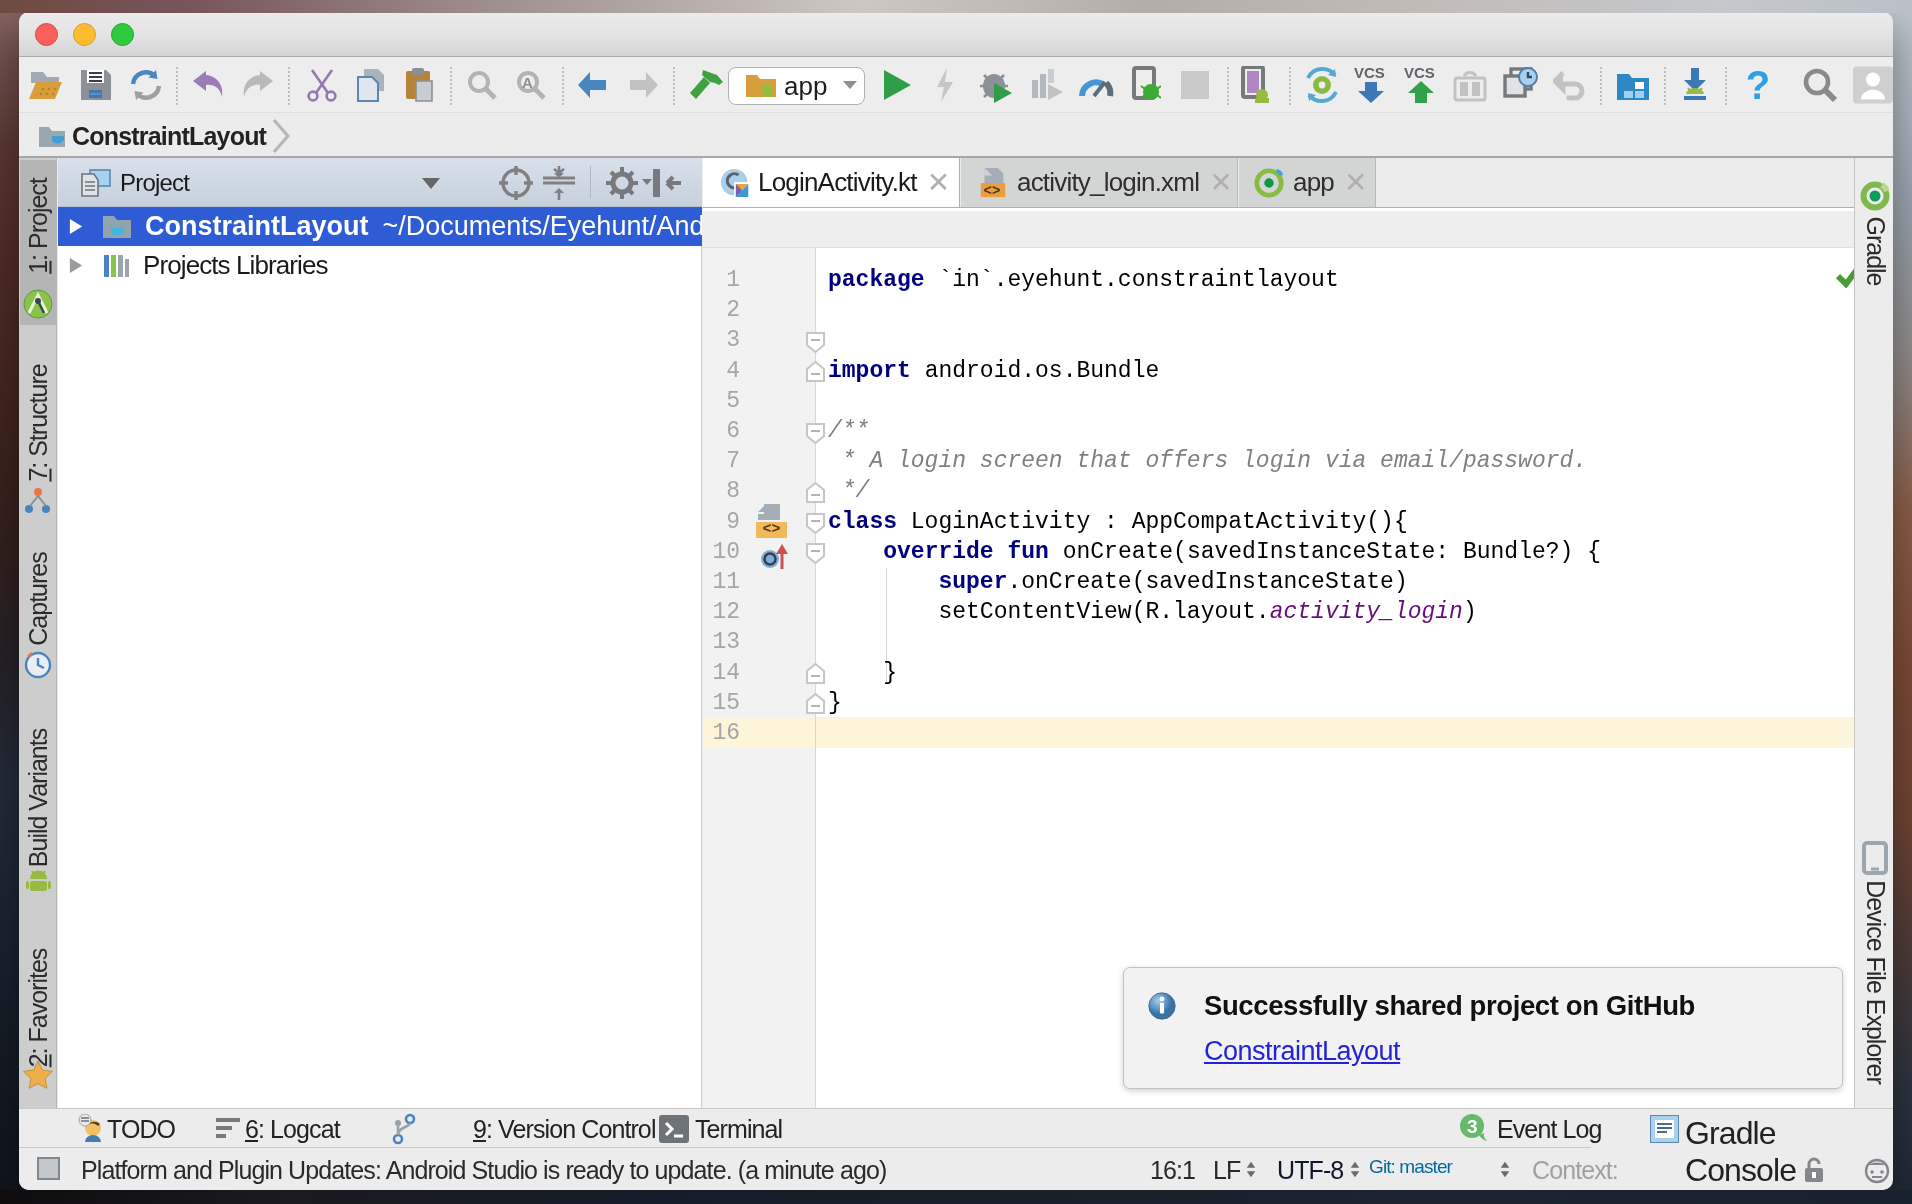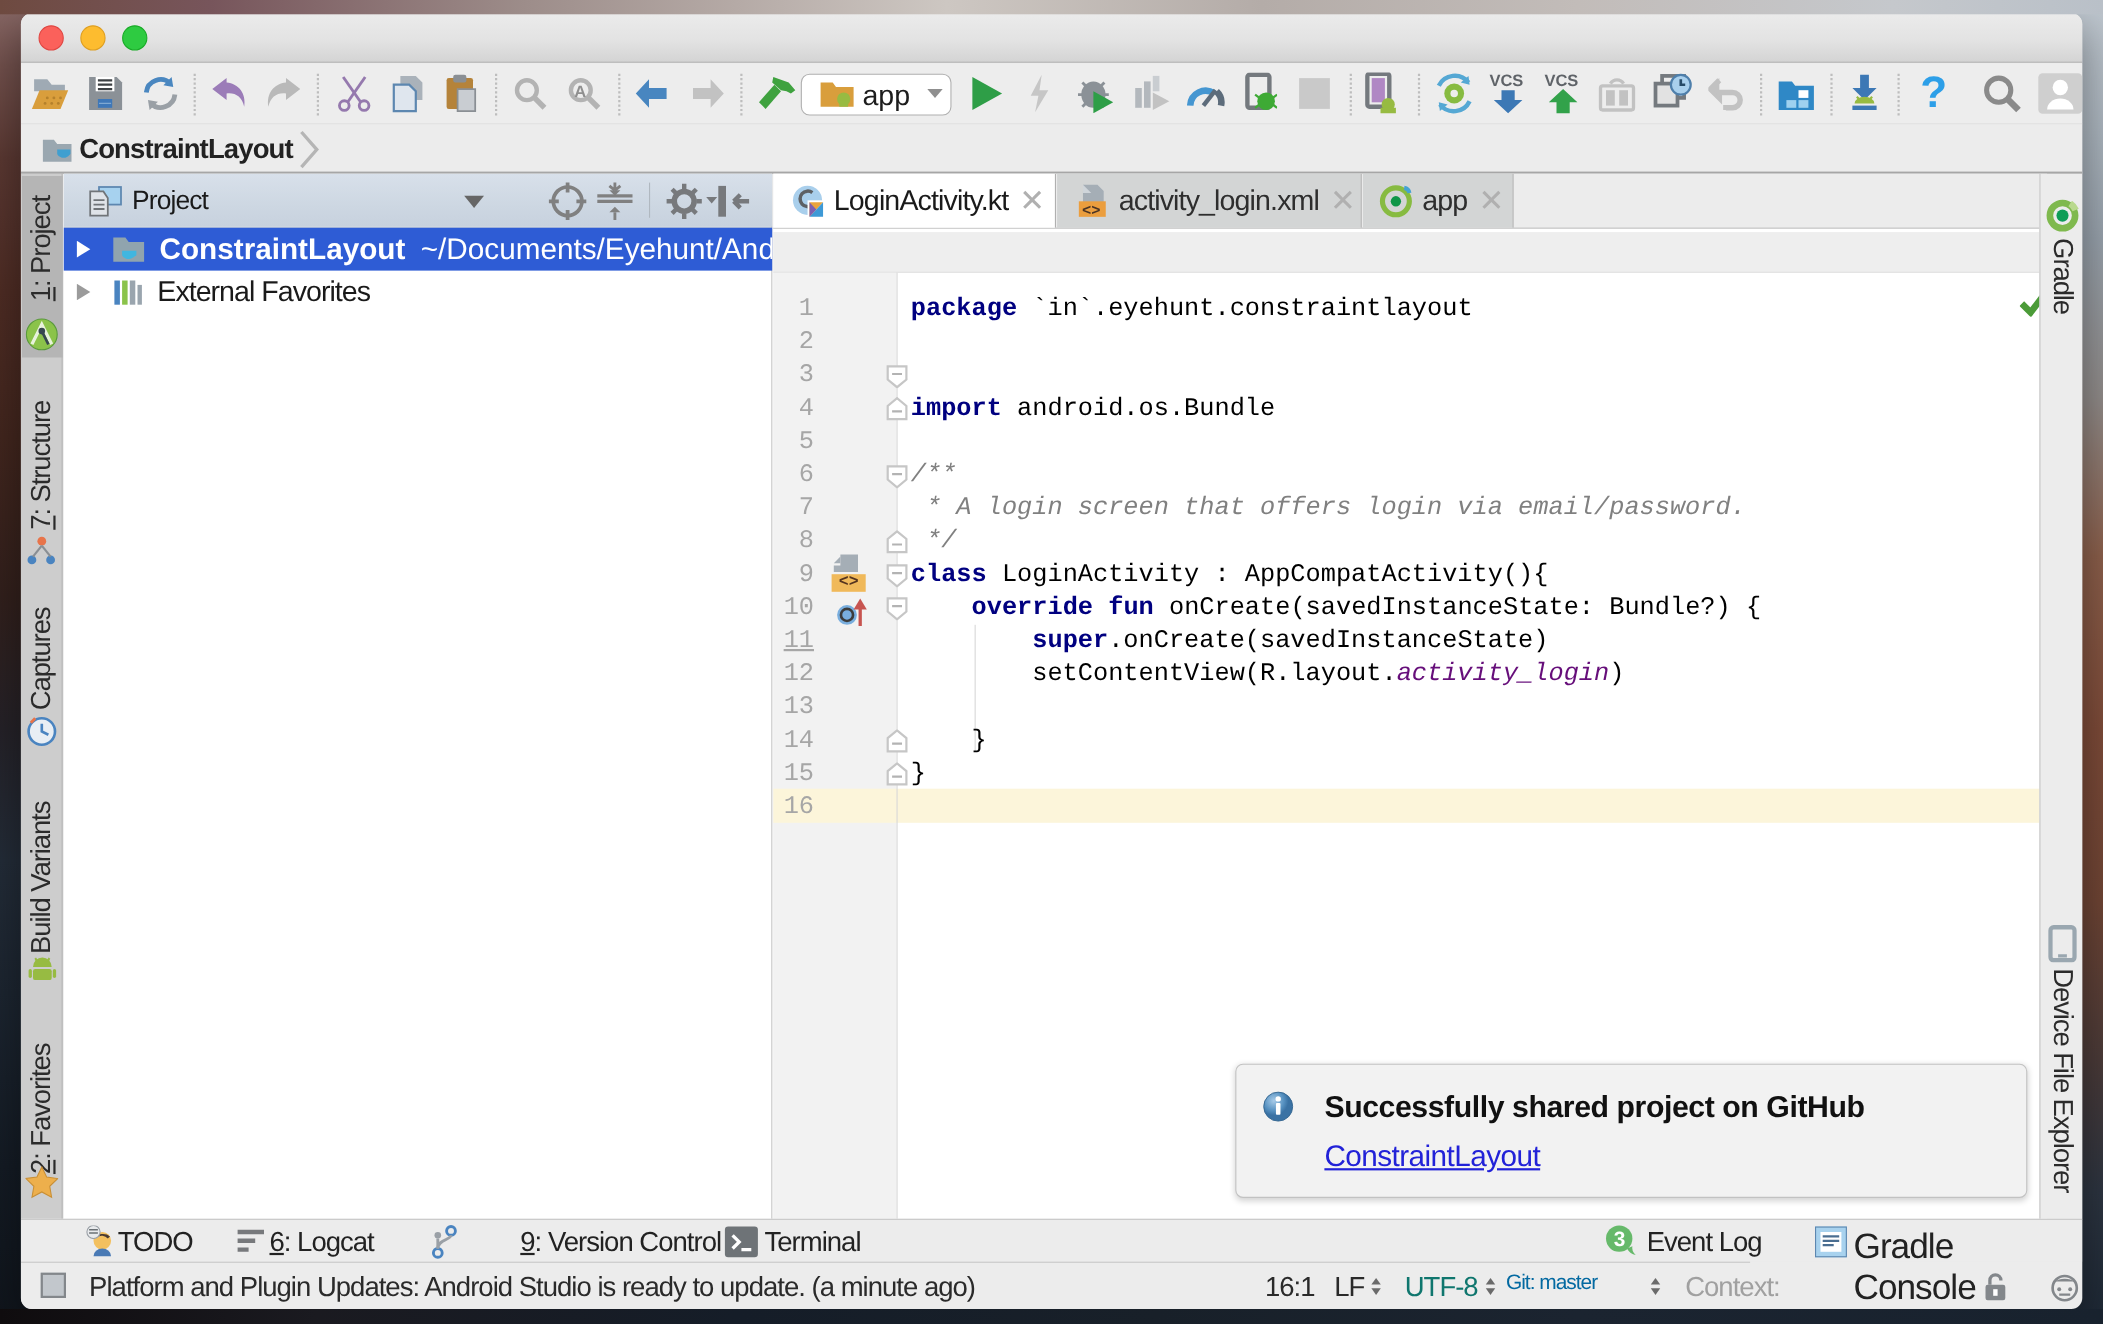--- a/index.html
+++ b/index.html
@@ -433,21 +433,21 @@
   <div class="abs trow" style="top:234px;">
     <svg style="margin-left:10px;" width="16" height="19" viewBox="0 0 17 20">
         <path d="M2 2 l13 8 -13 8 z" fill="#9b9b9b"></path>
       </svg>
     <svg style="margin-left:17px;" width="30" height="30" viewBox="0 0 30 30">
       <rect x="3" y="4" width="5" height="22" fill="#4a84c0"></rect>
       <rect x="10" y="4" width="5" height="22" fill="#8bc34a"></rect>
       <rect x="17" y="4" width="5" height="22" fill="#9aa5ae"></rect>
       <rect x="24" y="8" width="4" height="18" fill="#9aa5ae"></rect>
     </svg>
-    <span class="txt" style="margin-left:12px; color:#1a1a1a; font-size:26px; letter-spacing:-0.9px;">External Favorites</span>
+    <span class="txt" style="margin-left:12px; color:#1a1a1a; font-size:26px; letter-spacing:-0.9px;">Projects Libraries</span>
   </div>
   <div class="abs" id="editor"></div>
   <div class="abs" id="tabbar">
     <div class="tab" style="left:0; width:257px; background:#fff; border-right:1px solid #b0b0b0;">
       <svg style="margin-left:17px;" width="30" height="30" viewBox="0 0 34 34">
         <circle cx="16" cy="16" r="15" fill="#a9cfec"></circle>
         <path d="M21 8 a8 8 0 1 0 0 13" fill="none" stroke="#5d6165" stroke-width="3.6"></path>
         <rect x="16" y="16" width="18" height="18" fill="#fff"></rect>
         <path d="M18 18 h14 l-14 15 z" fill="#e8a33d"></path>
         <path d="M18 33 l14 -15 v15 z" fill="#3d99d6"></path>
@@ -484,21 +484,21 @@
   <div class="lnum" style="left:668px; top:255px;">1</div>
   <div class="lnum" style="left:668px; top:285px;">2</div>
   <div class="lnum" style="left:668px; top:315px;">3</div>
   <div class="lnum" style="left:668px; top:346px;">4</div>
   <div class="lnum" style="left:668px; top:376px;">5</div>
   <div class="lnum" style="left:668px; top:406px;">6</div>
   <div class="lnum" style="left:668px; top:436px;">7</div>
   <div class="lnum" style="left:668px; top:466px;">8</div>
   <div class="lnum" style="left:668px; top:497px;">9</div>
   <div class="lnum" style="left:668px; top:527px;">10</div>
-  <div class="lnum" style="left:668px; top:557px;text-decoration:underline;">11</div>
+  <div class="lnum" style="left:668px; top:557px;">11</div>
   <div class="lnum" style="left:668px; top:587px;">12</div>
   <div class="lnum" style="left:668px; top:617px;">13</div>
   <div class="lnum" style="left:668px; top:648px;">14</div>
   <div class="lnum" style="left:668px; top:678px;">15</div>
   <div class="lnum" style="left:668px; top:708px;">16</div>
 
   <div class="abs" style="left:867px; top:556px; width:1px; height:115px; background:#d8d8d8;"></div>
 
   <div class="cline" style="top:255px;"><span class="kw">package</span> `in`.eyehunt.constraintlayout</div>
   <div class="cline" style="top:346px;"><span class="kw">import</span> android.os.Bundle</div>
@@ -646,21 +646,21 @@
   </div>
   <div class="abs" id="statusbar">
     <div class="abs" style="left:18px; top:9px; width:23px; height:23px; background:#c2c7cc; border:2px solid #83878b;"></div>
     <div class="abs" style="left:62px; top:8px; font-size:25px; letter-spacing:-0.9px; color:#2a2a2a;">Platform and Plugin Updates: Android Studio is ready to update. (a minute ago)</div>
     <div class="abs" style="left:1131px; top:8px; font-size:25px; letter-spacing:-0.9px; color:#2a2a2a;">16:1</div>
     <div class="abs" style="left:1194px; top:8px; font-size:25px; letter-spacing:-0.9px; color:#2a2a2a;">LF</div>
     <svg class="abs" style="left:1226px; top:12px;" width="12" height="19" viewBox="0 0 14 22">
         <path d="M7 2 l5 7 h-10 z" fill="#6a6a6a"></path>
         <path d="M7 20 l5 -7 h-10 z" fill="#6a6a6a"></path>
       </svg>
-    <div class="abs" style="left:1258px; top:8px; font-size:25px; letter-spacing:-0.9px; color:#0f766e;">UTF-8</div>
+    <div class="abs" style="left:1258px; top:8px; font-size:25px; letter-spacing:-0.9px; color:#0f172a;">UTF-8</div>
     <svg class="abs" style="left:1330px; top:12px;" width="12" height="19" viewBox="0 0 14 22">
         <path d="M7 2 l5 7 h-10 z" fill="#6a6a6a"></path>
         <path d="M7 20 l5 -7 h-10 z" fill="#6a6a6a"></path>
       </svg>
     <div class="abs" style="left:1350px; top:8px; font-size:19px; letter-spacing:-0.9px; color:#0369a1;">Git: master</div>
     <svg class="abs" style="left:1480px; top:12px;" width="12" height="19" viewBox="0 0 14 22">
         <path d="M7 2 l5 7 h-10 z" fill="#6a6a6a"></path>
         <path d="M7 20 l5 -7 h-10 z" fill="#6a6a6a"></path>
       </svg>
     <div class="abs" style="left:1513px; top:8px; font-size:25px; letter-spacing:-0.9px; color:#a0a0a0;">Context: &lt;no context&gt;</div>

